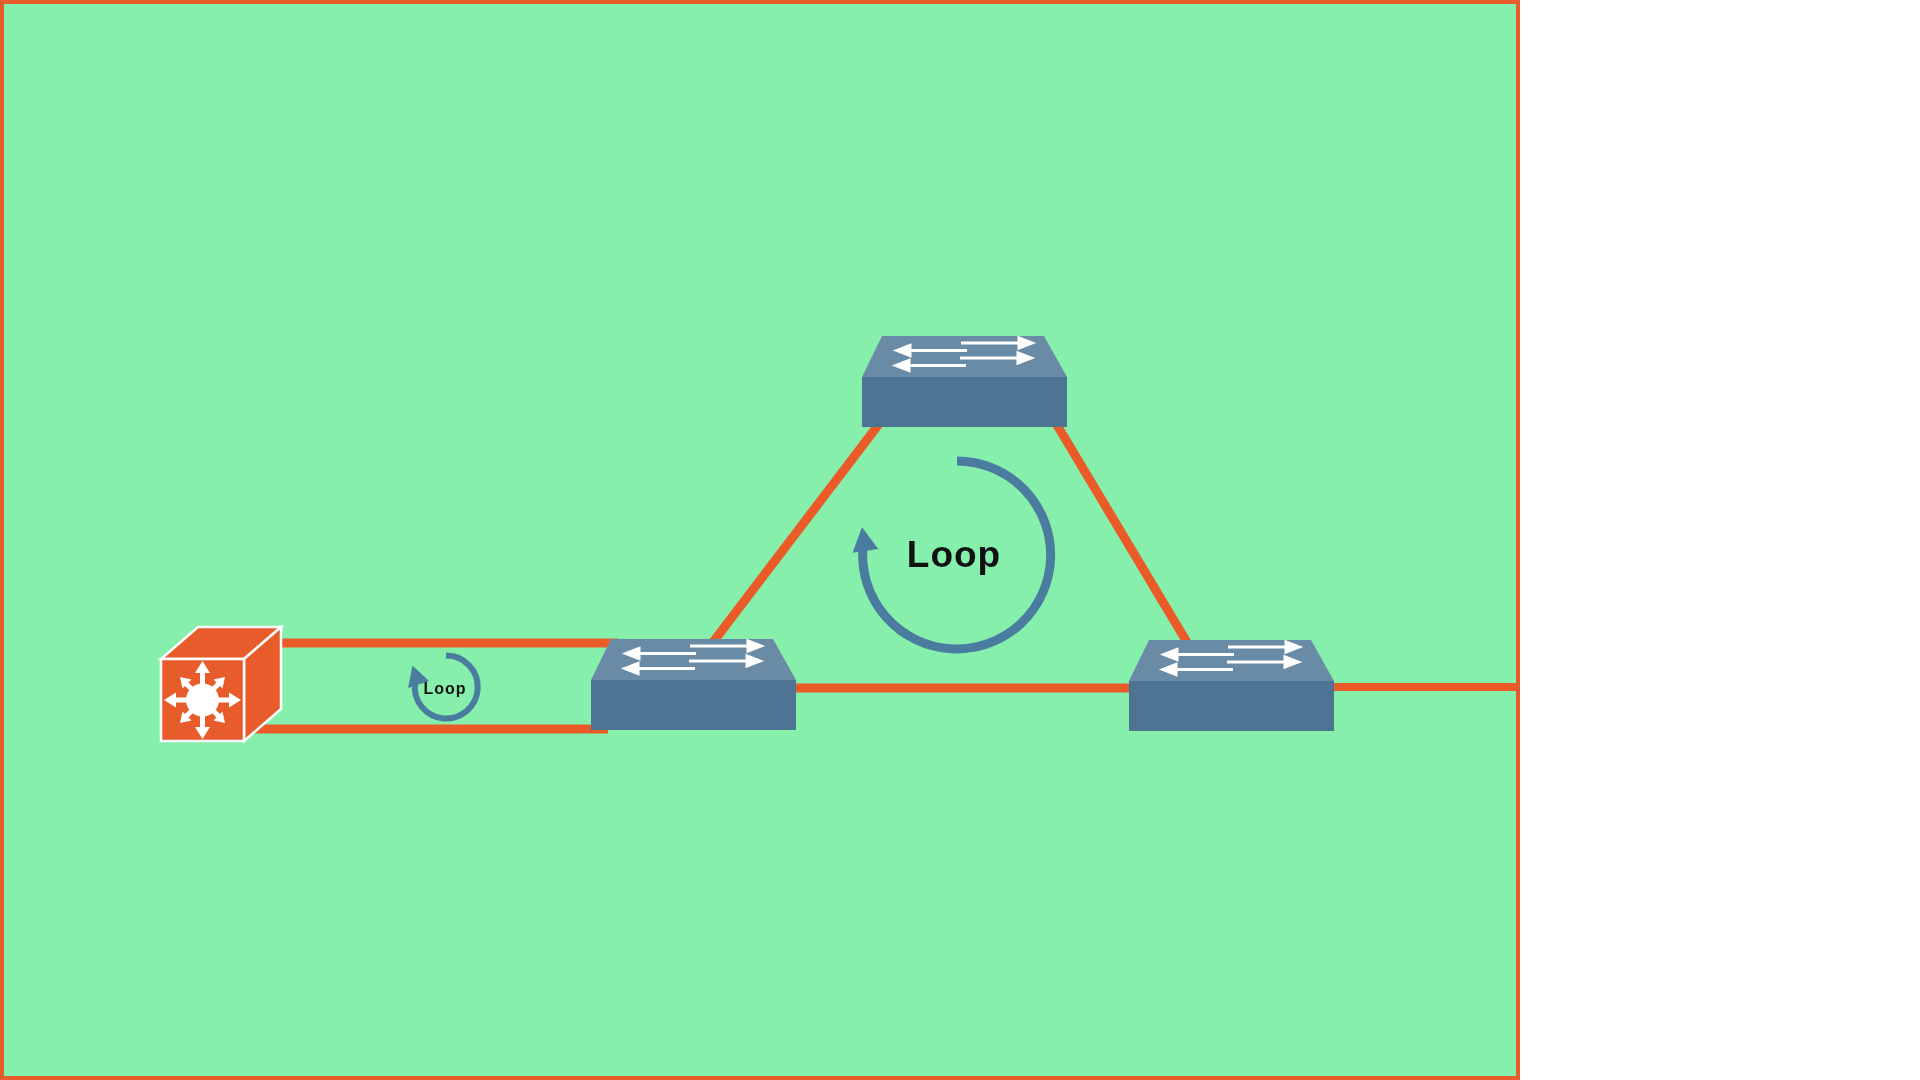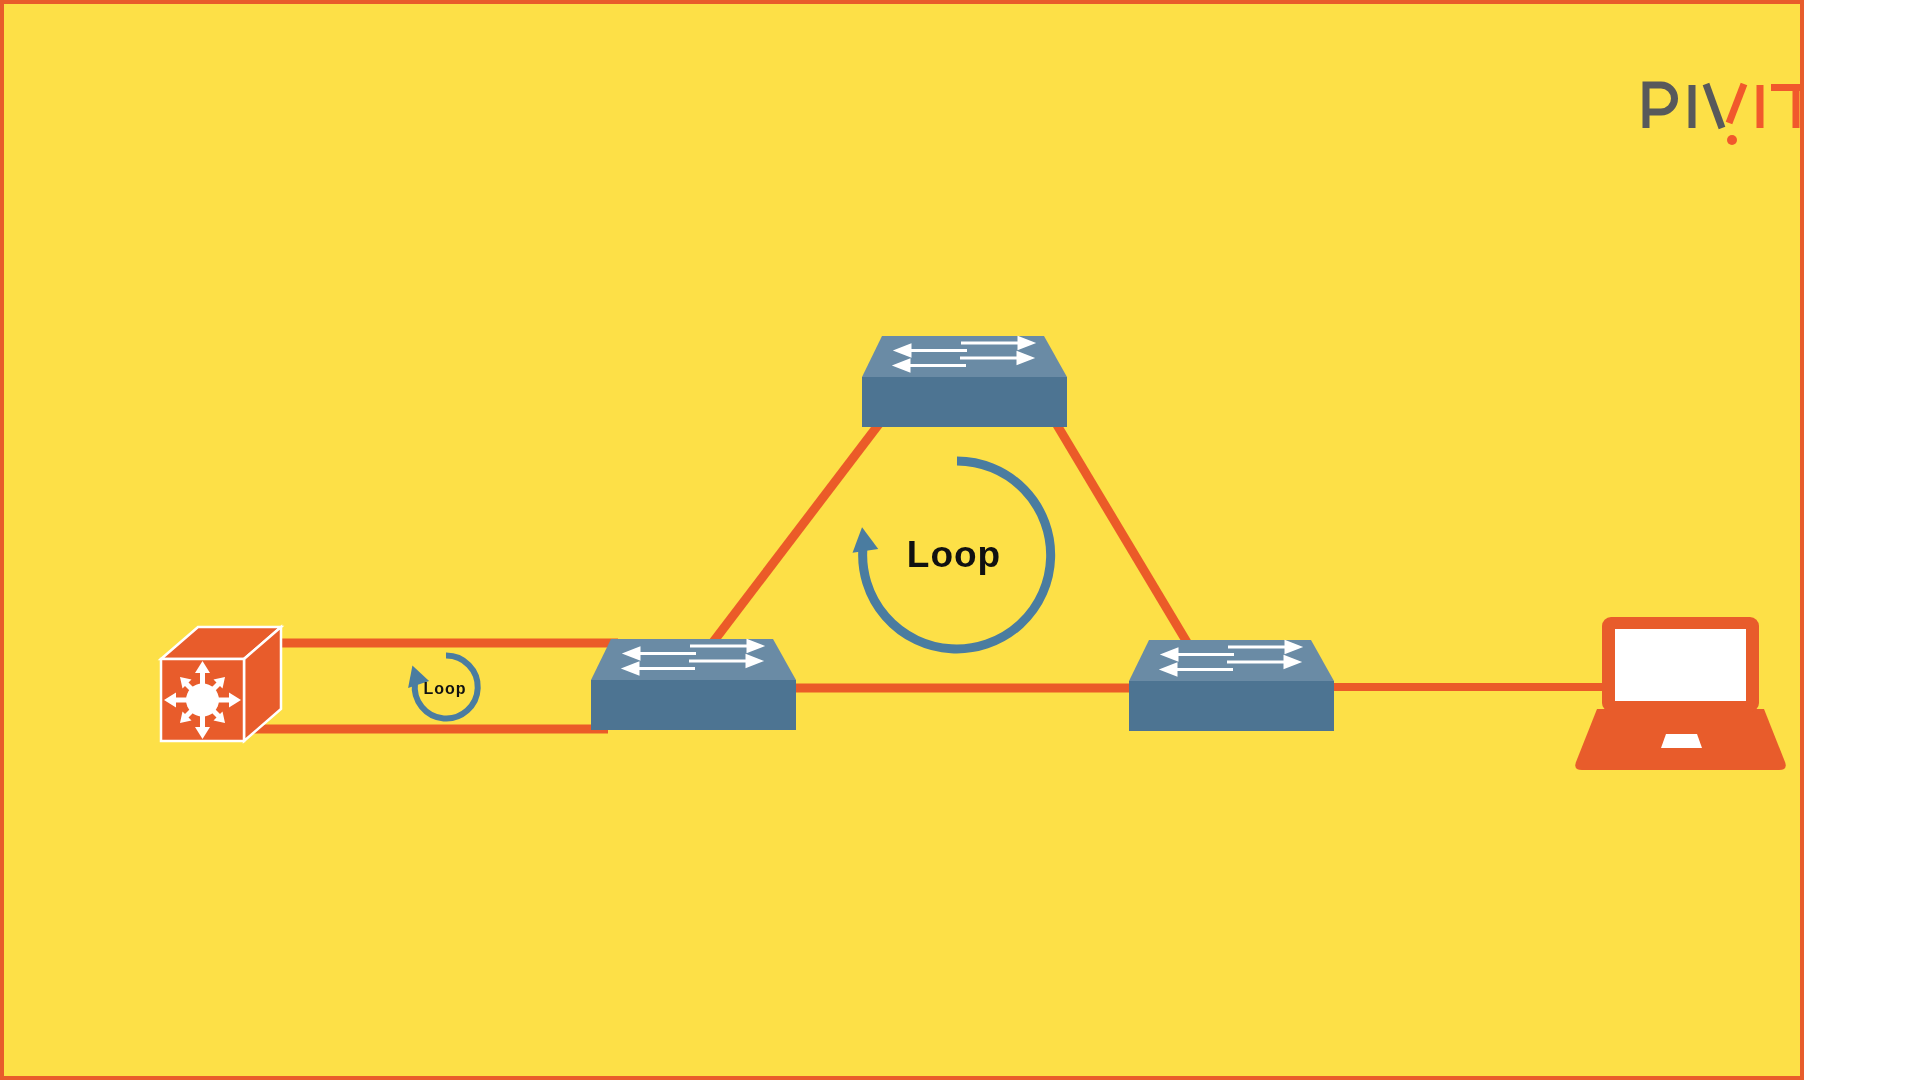--- a/index.html
+++ b/index.html
@@ -1,20 +1,20 @@
 <!DOCTYPE html>
 <html><head>
 <meta charset="utf-8">
 <style>
   html,body{margin:0;padding:0;background:#fff;}
   .canvas{
     position:relative;
-    width:1804px;height:1080px;
+    width:1520px;height:1080px;
     box-sizing:border-box;
-    background:#fde047;
+    background:#86efac;
     border:4px solid #e85c2b;
     font-family:"Liberation Sans", sans-serif;
     overflow:hidden;
   }
   .diagram-svg{position:absolute;left:0;top:0;width:1912px;height:1072px;}
   text.loop-label{
     font-family:"Liberation Sans", sans-serif;
     font-weight:bold;
     fill:#111111;
     letter-spacing:1px;

